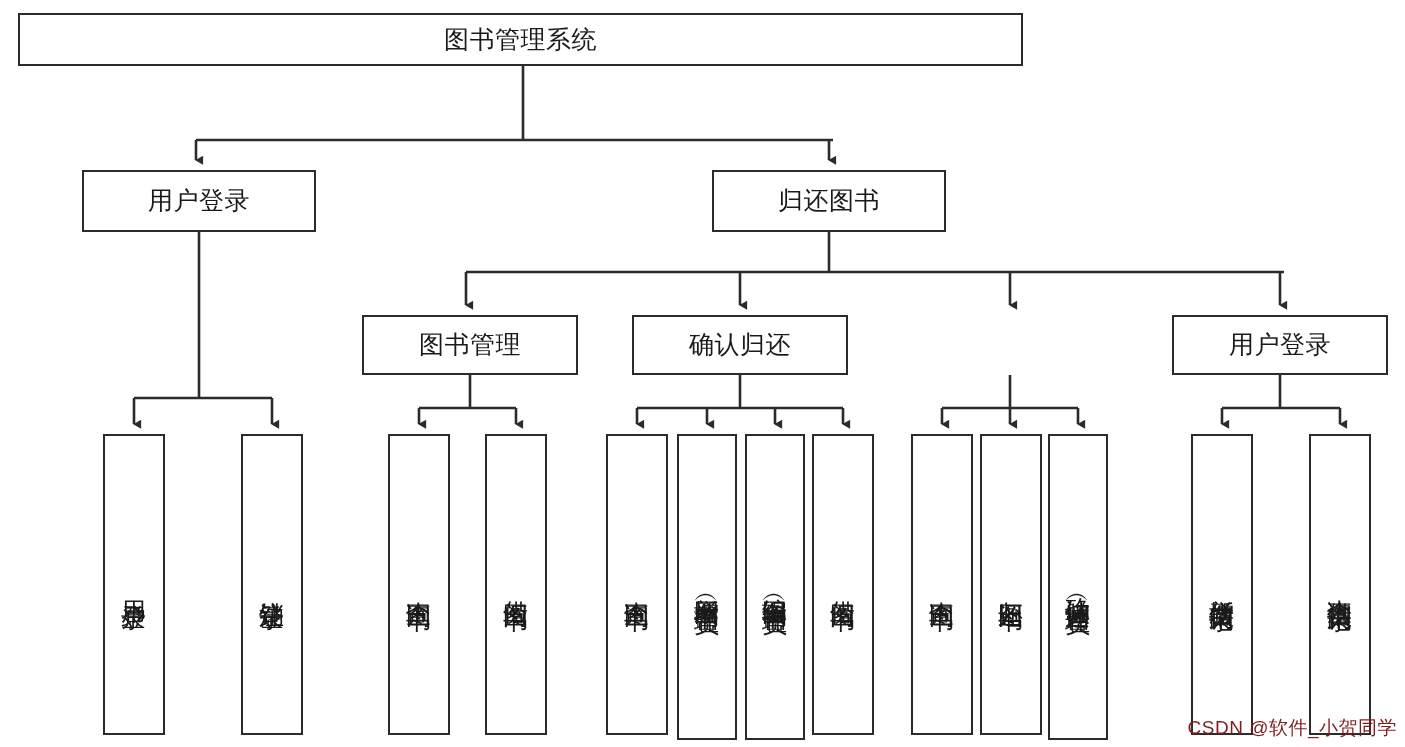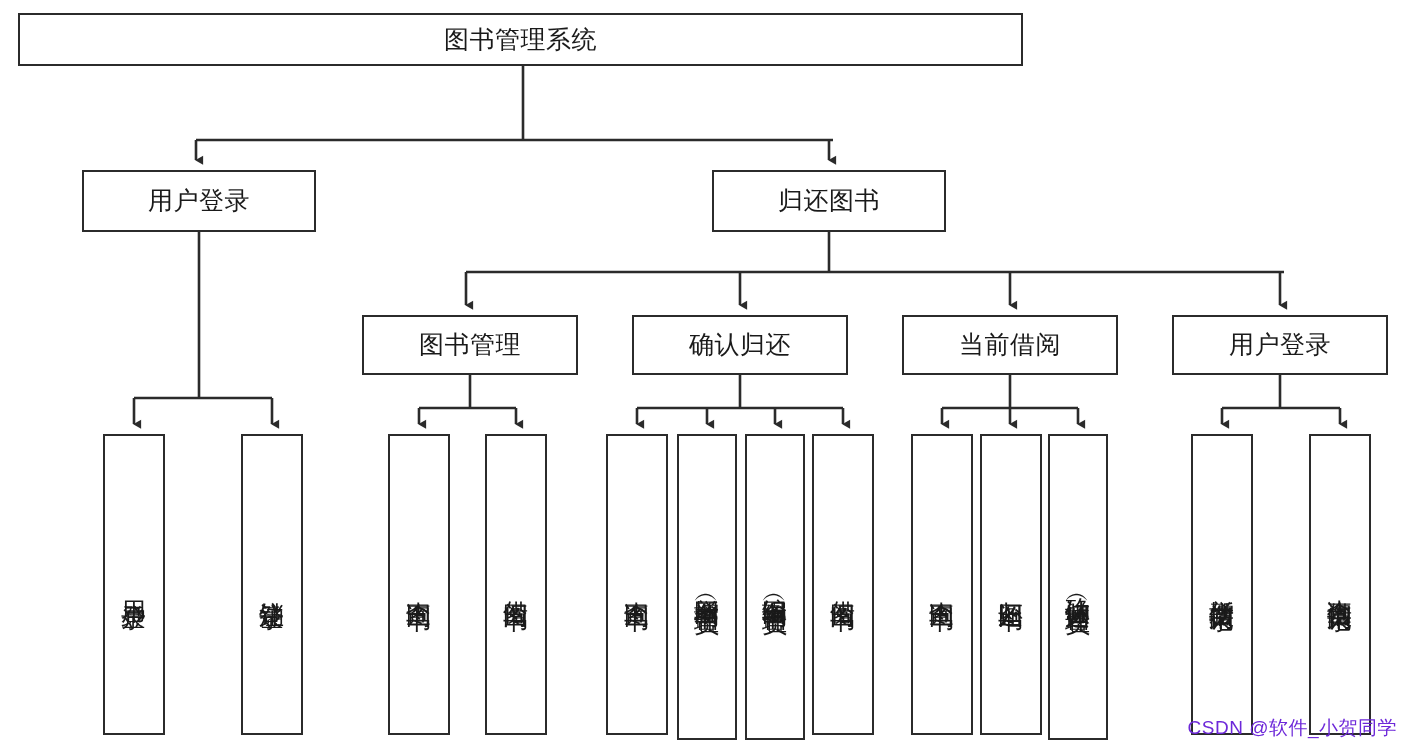--- a/index.html
+++ b/index.html
@@ -58,21 +58,21 @@
     font-size: 25px;
     line-height: 1.12;
     letter-spacing: 2px;
     white-space: nowrap;
   }
   .watermark {
     position: absolute;
     right: 8px;
     bottom: 6px;
     font-size: 19px;
-    color: #6d28d9;
+    color: #7f1d1d;
     letter-spacing: 0.5px;
     white-space: nowrap;
   }
 </style>
 </head>
 <body>
 
 <div id="canvas">
 
   <svg id="edges" viewBox="0 0 1405 747" xmlns="http://www.w3.org/2000/svg">
@@ -138,23 +138,20 @@
   </div>
 
   <div class="node horiz" style="left:362px; top:315px; width:216px; height:60px;">
     <span class="label">图书管理</span>
   </div>
 
   <div class="node horiz" style="left:632px; top:315px; width:216px; height:60px;">
     <span class="label">确认归还</span>
   </div>
 
-  <div class="node horiz" style="left:902px; top:315px; width:216px; height:60px;">
-    <span class="label">当前借阅</span>
-  </div>
 
   <div class="node horiz" style="left:1172px; top:315px; width:216px; height:60px;">
     <span class="label">用户登录</span>
   </div>
 
   <div class="node vert" style="left:103px; top:434px; width:62px; height:301px;">
     <span class="label">用户登录</span>
   </div>
 
   <div class="node vert" style="left:241px; top:434px; width:62px; height:301px;">

